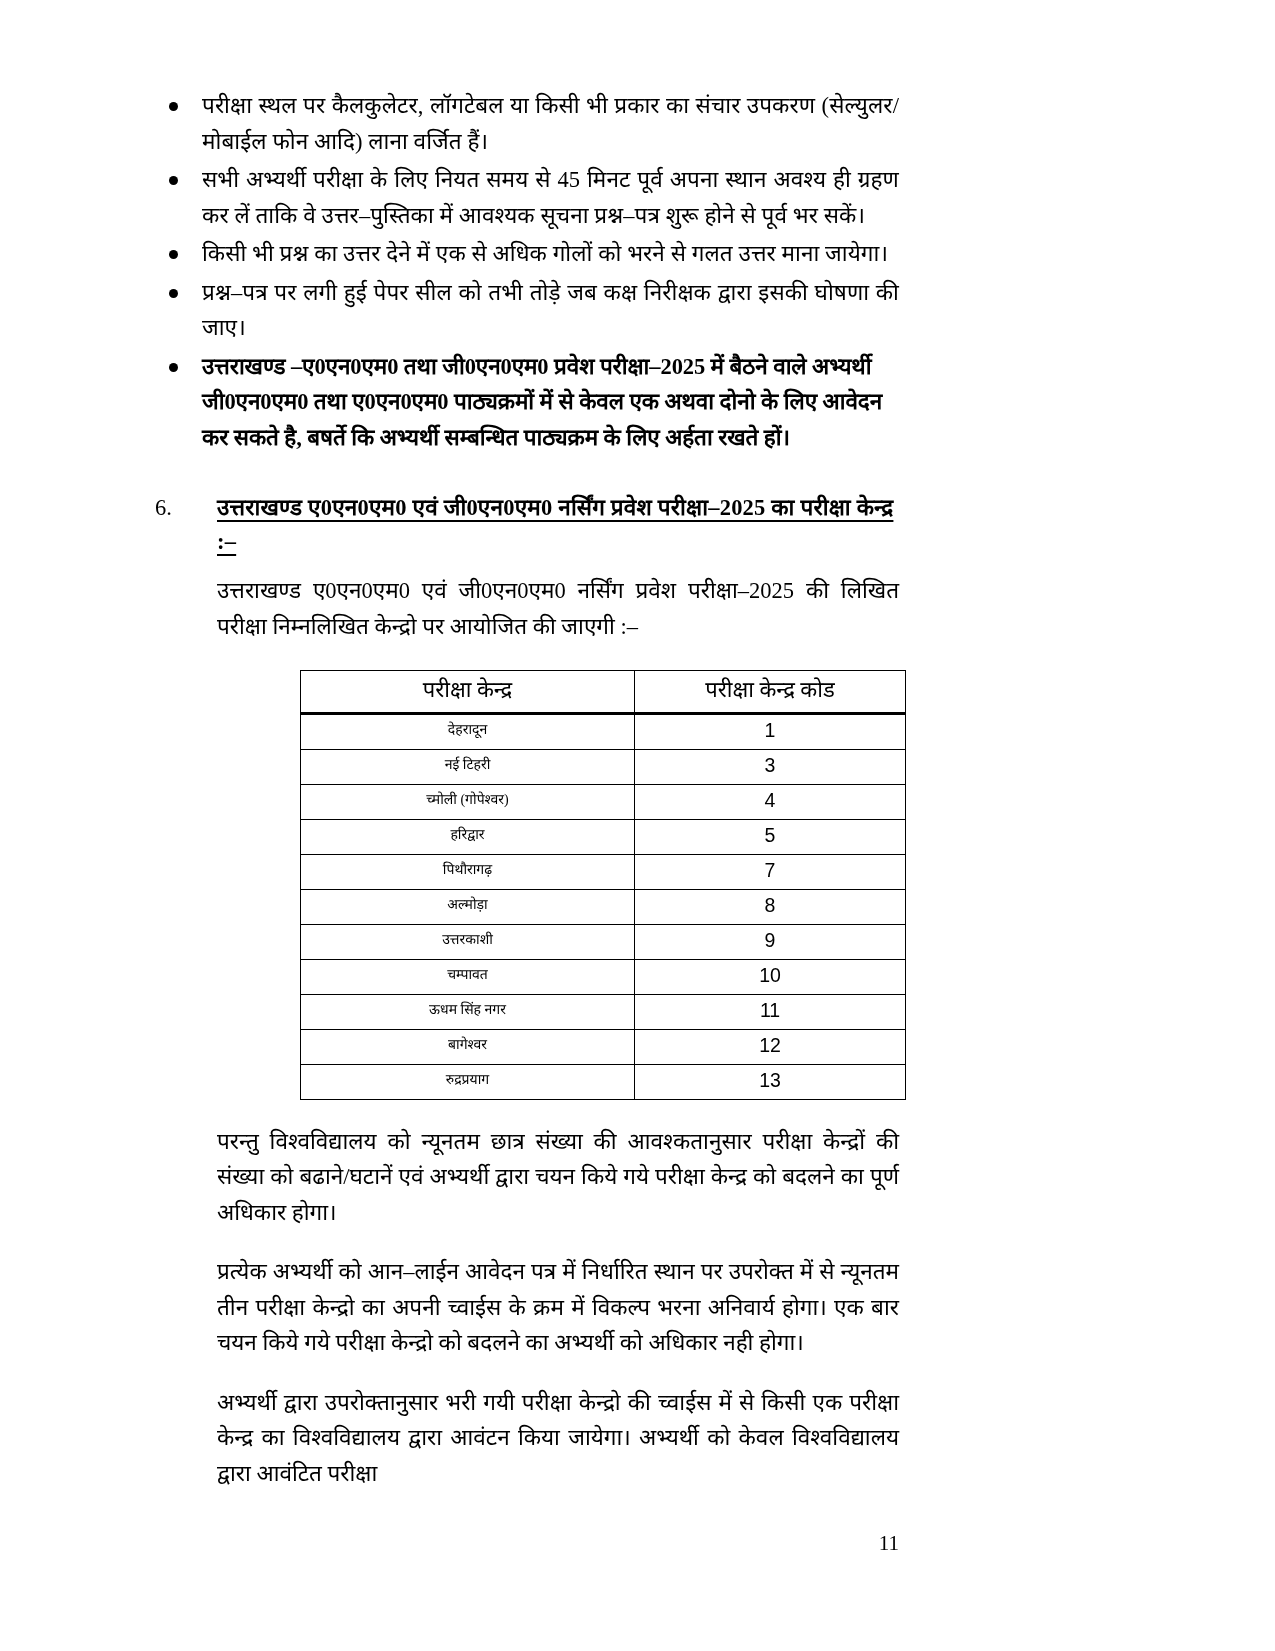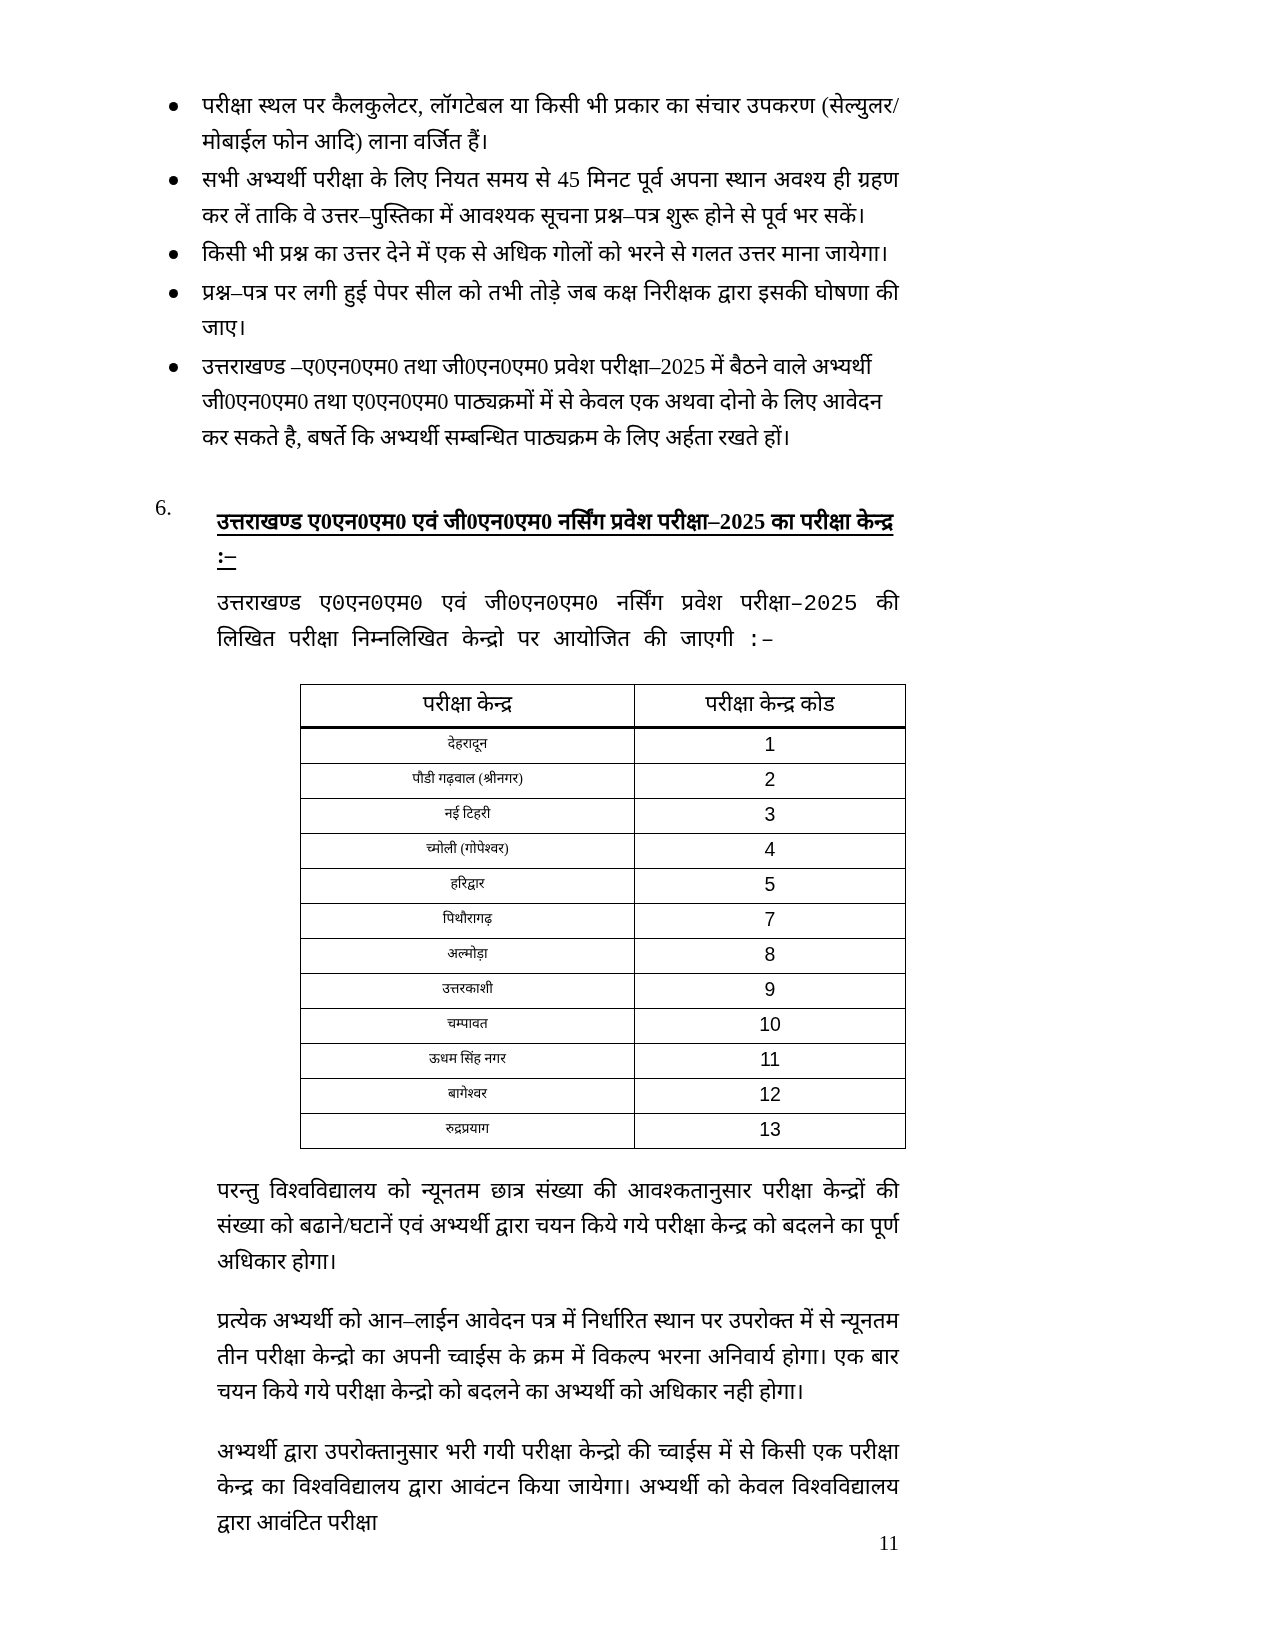--- a/index.html
+++ b/index.html
@@ -44,35 +44,35 @@
     content: "";
     position: absolute;
     left: 14px;
     top: 14px;
     width: 9px;
     height: 9px;
     background: #000;
     border-radius: 50%;
   }
   .bullets li.b-last {
-    font-weight: normal;
+    font-weight: bold;
     letter-spacing: -0.1px;
   }
   .bullets li.b-last .ln { display: block; }
 
   
   .para {
     font-size: 22.5px;
     line-height: 1.58;
     text-align: justify;
     text-justify: inter-word;
     margin: 22px 0 0 0;
     padding-left: 62px;
   }
-  .para.tight { margin-top: 14px; font-family: Liberation Mono, monospace; }
+  .para.tight { margin-top: 14px; }
   .para.gap   { margin-top: 24px; }
   .para .lat  { font-family: "Liberation Serif", serif; }
   .para .yr   { font-size: 18px; }
 
   
   .heading {
     display: flex;
     margin-top: 36px;
     font-size: 22.5px;
     line-height: 1.5;
@@ -81,21 +81,20 @@
   .heading .num {
     width: 62px;
     flex: 0 0 62px;
     font-weight: normal;
   }
   .heading .htext {
     text-decoration: underline;
     text-underline-offset: 5px;
     text-decoration-thickness: 1.6px;
     letter-spacing: 0.2px;
-    margin-top: 14px;
   }
 
   
   .tbl-wrap {
     margin: 26px 0 0 0;
     padding-left: 145px;
   }
   table.centers {
     border-collapse: collapse;
     width: 605px;
@@ -169,24 +168,20 @@
           <th>परीक्षा केन्द्र</th>
           <th>परीक्षा केन्द्र कोड</th>
         </tr>
       </thead>
       <tbody id="tbody">
           <tr>
             <td>देहरादून</td>
             <td class="code">1</td>
           </tr>
           <tr>
-            <td>पौडी गढ़वाल (श्रीनगर)</td>
-            <td class="code">2</td>
-          </tr>
-          <tr>
             <td>नई टिहरी</td>
             <td class="code">3</td>
           </tr>
           <tr>
             <td>च्मोली (गोपेश्वर)</td>
             <td class="code">4</td>
           </tr>
           <tr>
             <td>हरिद्वार</td>
             <td class="code">5</td>

